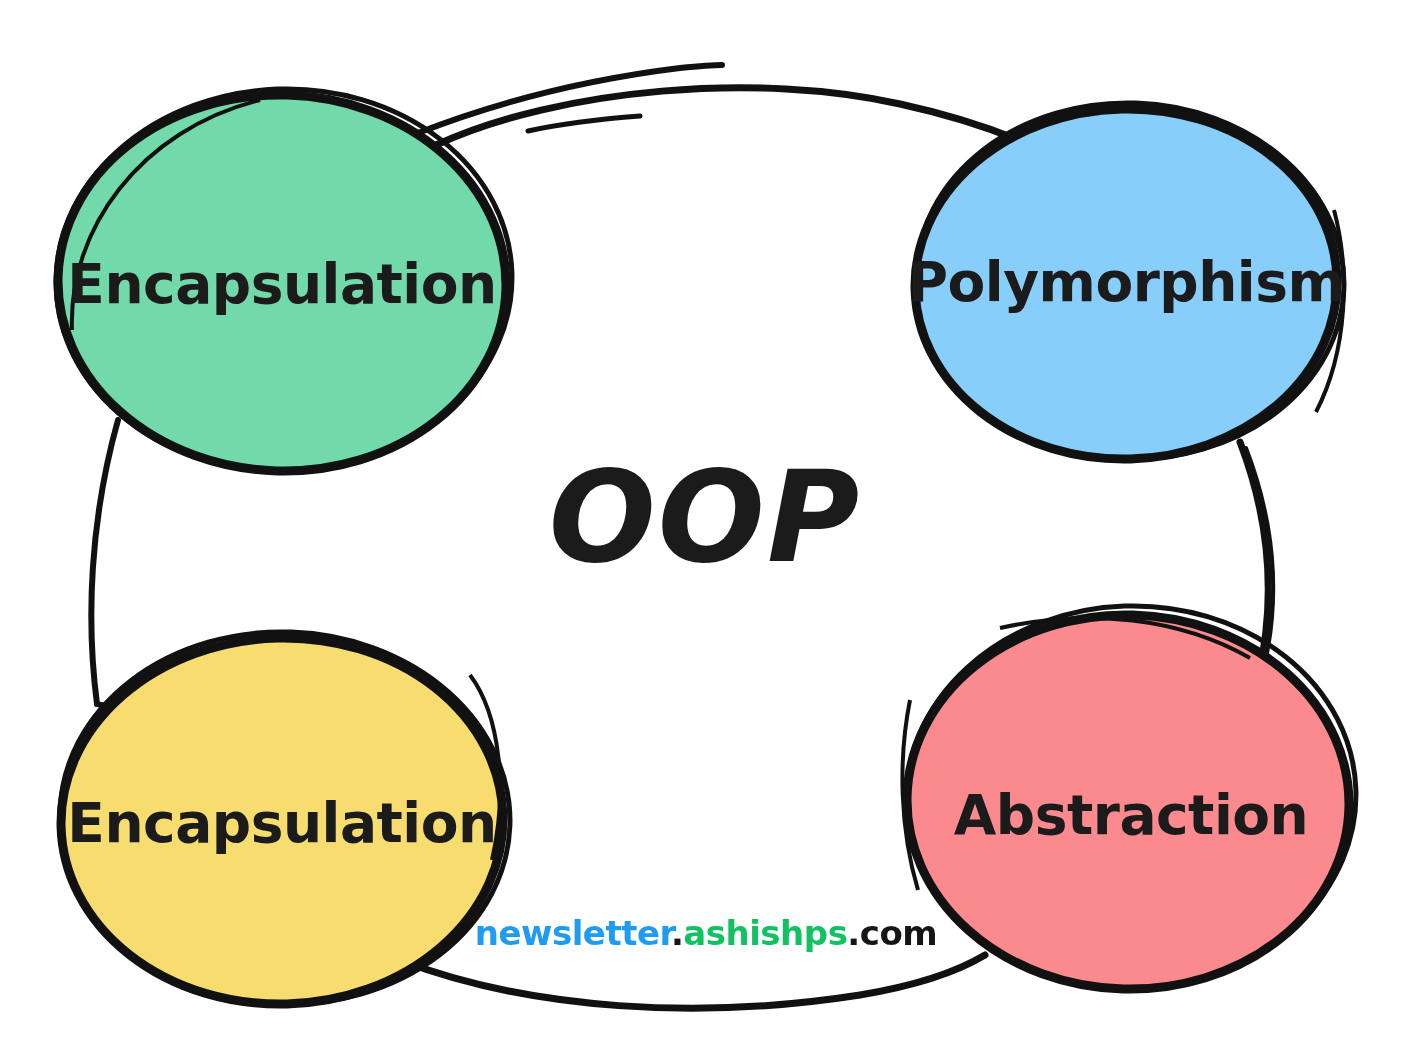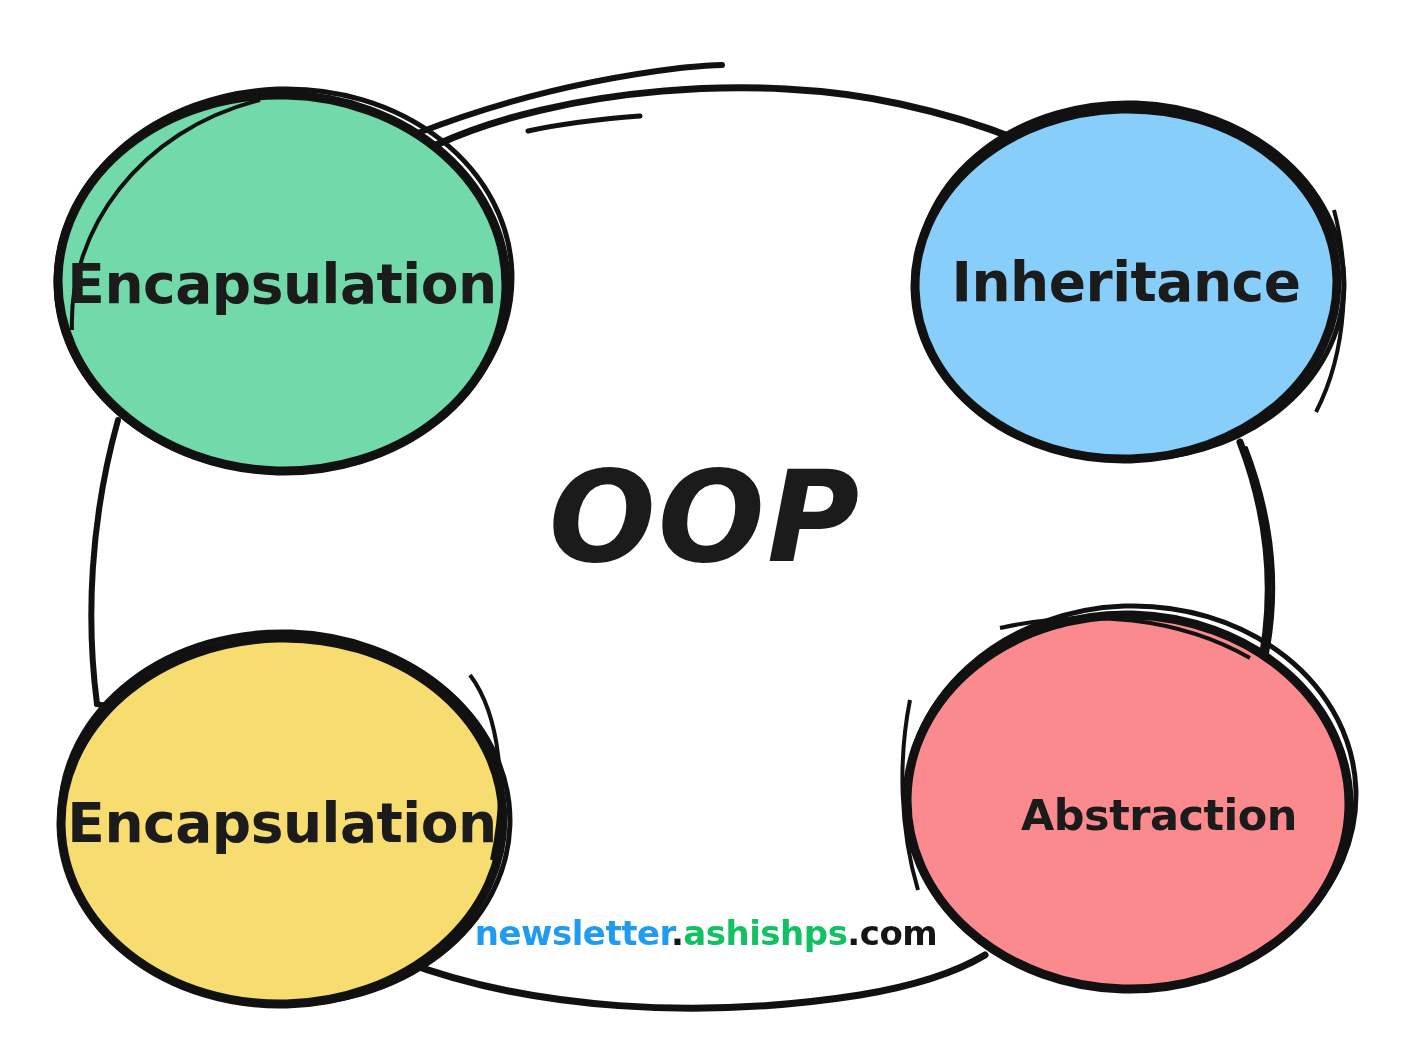--- a/index.html
+++ b/index.html
@@ -36,21 +36,21 @@
     color: #1b1b1b;
     white-space: nowrap;
     letter-spacing: -0.5px;
     line-height: 1;
     transform: translate(-50%, -50%);
     pointer-events: none;
   }
   #label-encapsulation { left: 282px;  top: 284px; font-size: 55px; }
   #label-inheritance   { left: 1126px; top: 282px; font-size: 55px; }
   #label-polymorphism  { left: 282px;  top: 823px; font-size: 55px; }
-  #label-abstraction   { left: 1131px; top: 815px; font-size: 43px; margin-left: 28px; }
+  #label-abstraction   { left: 1131px; top: 815px; font-size: 55px; }
 
   #center-title {
     position: absolute;
     left: 705px;
     top: 518px;
     transform: translate(-50%, -50%);
     font-family: "DejaVu Sans", sans-serif;
     font-weight: 700;
     font-style: italic;
     font-size: 126px;
@@ -126,21 +126,21 @@
       <ellipse cx="1131" cy="797" rx="225" ry="191" fill="none" stroke="#111111" stroke-width="5" transform="rotate(-2 1131 797)"></ellipse>
       <ellipse cx="1128" cy="802" rx="221" ry="187" fill="#fb8a8e" stroke="#111111" stroke-width="9" transform="rotate(1.5 1128 802)"></ellipse>
       <path d="M 1000 628 C 1090 608, 1180 618, 1250 658" fill="none" stroke="#111111" stroke-width="4"></path>
       <path d="M 910 700 C 898 760, 900 830, 918 890" fill="none" stroke="#111111" stroke-width="4"></path>
     </g>
 
   </svg>
 
   <div class="node-label" id="label-encapsulation">Encapsulation</div>
 
-  <div class="node-label" id="label-inheritance">Inheritance</div>
+  <div class="node-label" id="label-inheritance">Polymorphism</div>
 
   <div class="node-label" id="label-polymorphism">Encapsulation</div>
 
   <div class="node-label" id="label-abstraction">Abstraction</div>
 
   <div id="center-title">OOP</div>
 
   <div id="watermark">
     <span class="wm-newsletter">newsletter</span><span class="wm-dot1">.</span><span class="wm-ashishps">ashishps</span><span class="wm-dot2">.</span><span class="wm-com">com</span>
   </div>

